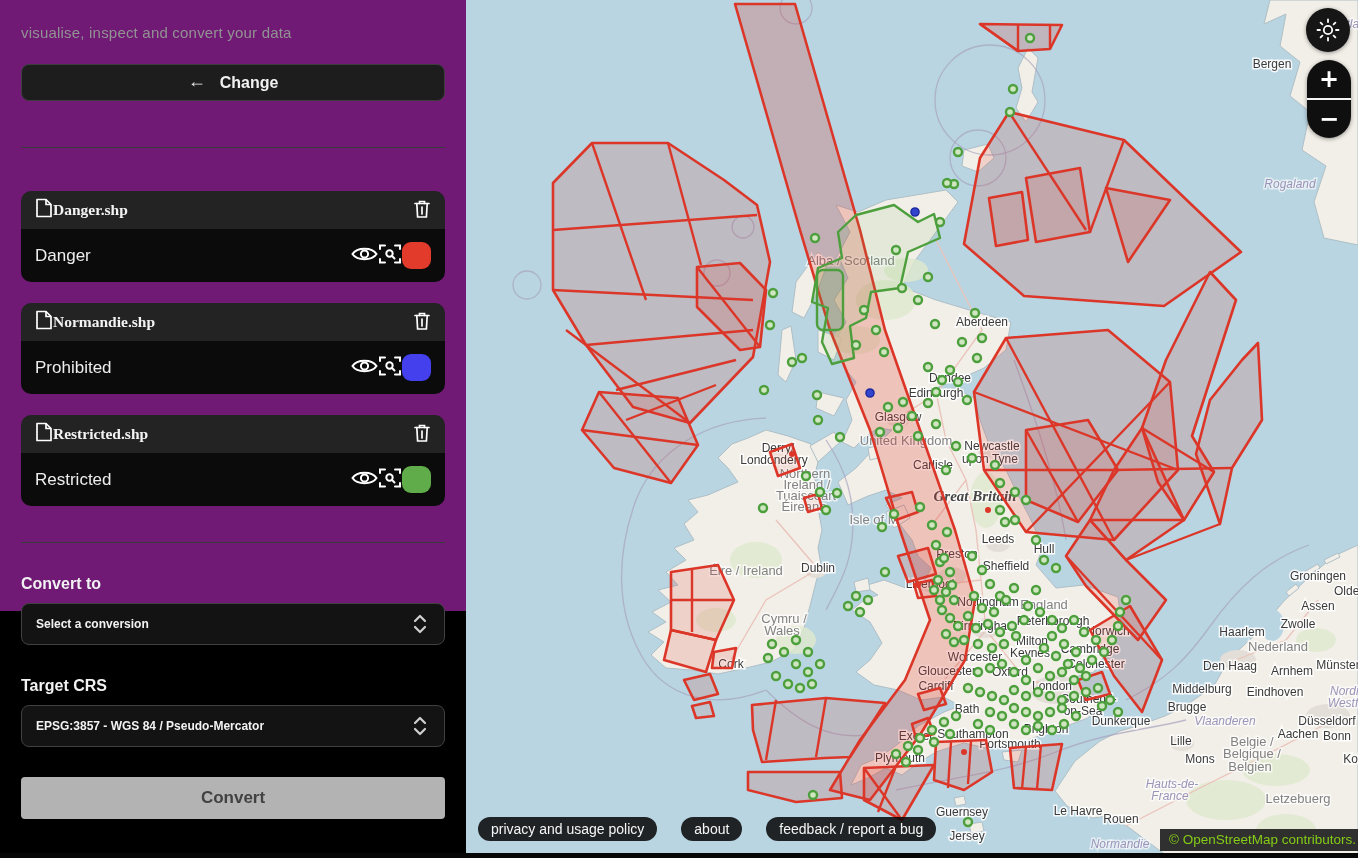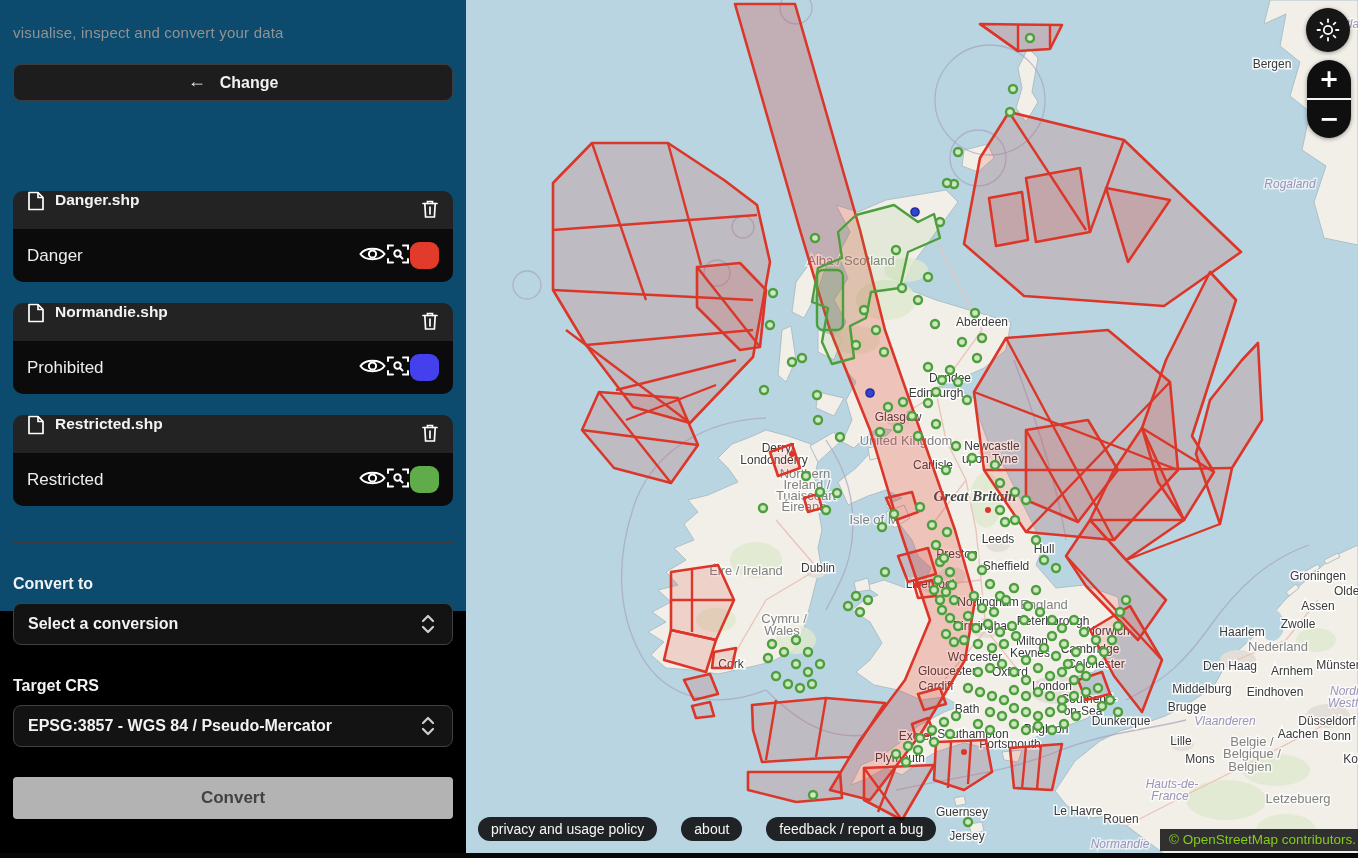--- a/index.html
+++ b/index.html
@@ -1,38 +1,38 @@
 <!DOCTYPE html>
 <html><head>
 <meta charset="utf-8">
 <style>
   html,body{margin:0;padding:0;background:#000;}
   body{width:1358px;height:858px;overflow:hidden;font-family:"Liberation Sans",sans-serif;position:relative;}
   .app{display:flex;width:1358px;height:853px;}
 
   
-  .sidebar{width:466px;min-width:466px;height:611px;background:#0c4a6e;box-sizing:border-box;padding:0 13px;position:relative;z-index:5;}
+  .sidebar{width:466px;min-width:466px;height:611px;background:#701a75;box-sizing:border-box;padding:0 21px;position:relative;z-index:5;}
   .tagline{color:#929292;font-size:15px;padding-top:24px;letter-spacing:.2px;}
   .change-btn{margin-top:23px;width:100%;height:37px;background:#1d1d1d;border:1px solid #3d3d3d;border-radius:8px;
     display:flex;align-items:center;justify-content:center;gap:14px;color:#f1f1f1;font-size:16px;font-weight:bold;cursor:pointer;font-family:"Liberation Sans",sans-serif;}
   .change-btn .arrow{font-size:18px;font-weight:normal;color:#e8e8e8;transform:translateY(-1px);}
   .divider{height:1px;background:#3a3a3a;margin:0;}
   .div1{margin-top:46px;}
   .div2{margin-top:36px;}
   .layer-card{border-radius:10px;overflow:hidden;margin-top:21px;}
   .layer-card:first-child{margin-top:43px;}
-  .lc-head{background:#232323;height:38px;display:flex;padding:0 14px;gap:10px;}
+  .lc-head{background:#232323;height:38px;display:flex;align-items:center;padding:0 14px;font-family:Liberation Serif, serif;}
   .lc-head .fname{color:#f3f3f3;font-size:15.5px;font-weight:bold;flex:1;}
   .lc-body{background:#0b0b0b;height:53px;display:flex;align-items:center;padding:0 14px;}
   .lc-body .lname{color:#ededed;font-size:17px;flex:1;}
   .icon-btn{background:none;border:none;padding:0;cursor:pointer;display:flex;align-items:center;justify-content:center;}
   .swatch{width:29px;height:27px;border-radius:9px;border:none;cursor:pointer;}
   .field-label{color:#f2f2f2;font-size:16px;font-weight:bold;margin-top:32px;}
   .select{margin-top:10px;height:40px;background:#131313;border:1px solid #414141;border-radius:8px;display:flex;align-items:center;
-    padding:0 14px;color:#f2f2f2;font-size:16px;font-weight:bold;cursor:pointer;}
+    padding:0 14px;color:#f2f2f2;font-size:12px;font-weight:bold;cursor:pointer;}
   .select span{flex:1;}
   .convert-btn{margin-top:30px;width:100%;height:42px;background:#b3b3b3;border:none;border-radius:4px;color:#424242;
     font-size:17px;font-weight:bold;font-family:"Liberation Sans",sans-serif;cursor:pointer;}
 
   
   .map{flex:1;position:relative;height:853px;overflow:hidden;background:#b9d5e1;}
   #map-svg{display:block;width:892px;height:853px;}
   .lbl-city{font:12px "Liberation Sans",sans-serif;fill:#3a3a3a;text-anchor:middle;paint-order:stroke;stroke:rgba(255,255,255,.85);stroke-width:3px;}
   .lbl-region{font:13px "Liberation Sans",sans-serif;fill:#828282;text-anchor:middle;paint-order:stroke;stroke:rgba(255,255,255,.7);stroke-width:3px;}
   .lbl-gb{font:italic bold 15px "Liberation Serif",serif;fill:#474747;text-anchor:middle;paint-order:stroke;stroke:rgba(255,255,255,.7);stroke-width:3px;}

